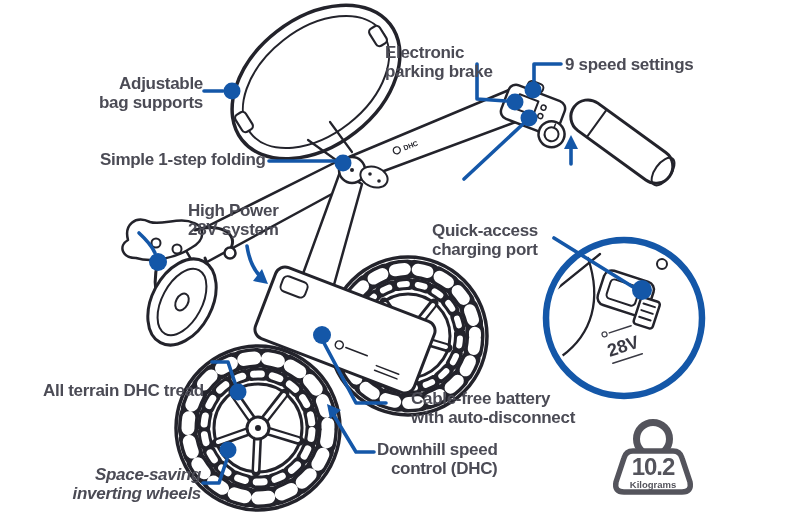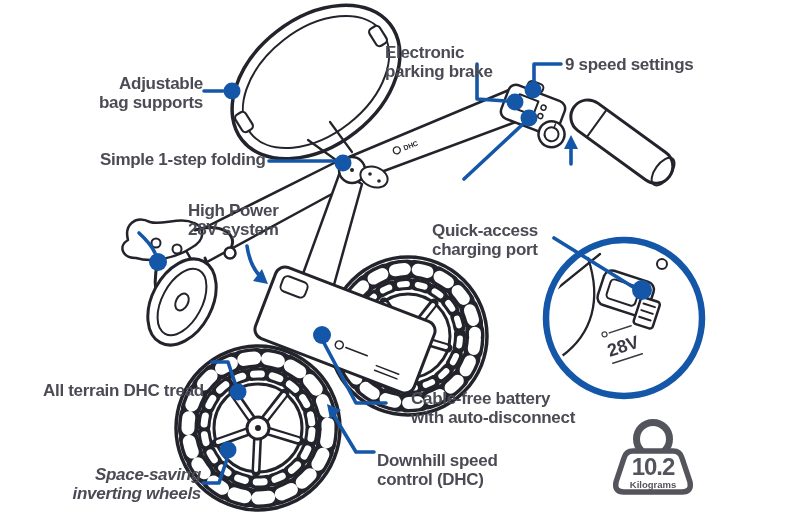--- a/index.html
+++ b/index.html
@@ -13,21 +13,21 @@
   .lbl-brake{left:385px;top:43px;width:110px;}
   .lbl-speed{left:565px;top:55px;}
   .lbl-folding{left:100px;top:150px;}
   .lbl-meter{left:378px;top:181px;}
   .lbl-usb{left:567px;top:165px;}
   .lbl-easilock{left:38px;top:191px;width:115px;}
   .lbl-highpower{left:188px;top:201px;}
   .lbl-quick{left:432px;top:221px;width:122px;}
   .lbl-terrain{left:43px;top:353px;margin-top:28px;}
   .lbl-cable{left:388px;top:389px;margin-left:23px;}
-  .lbl-downhill{left:377px;top:451px;}
+  .lbl-downhill{left:377px;top:440px;text-align:right;}
   .lbl-space{left:60px;top:465px;width:141px;font-style:italic;}
 </style>
 </head>
 <body>
 
 <div id="canvas">
 
   <svg id="art" viewBox="0 0 800 520" stroke-linecap="round" stroke-linejoin="round">
 
     <g fill="none" stroke="#23232b">

